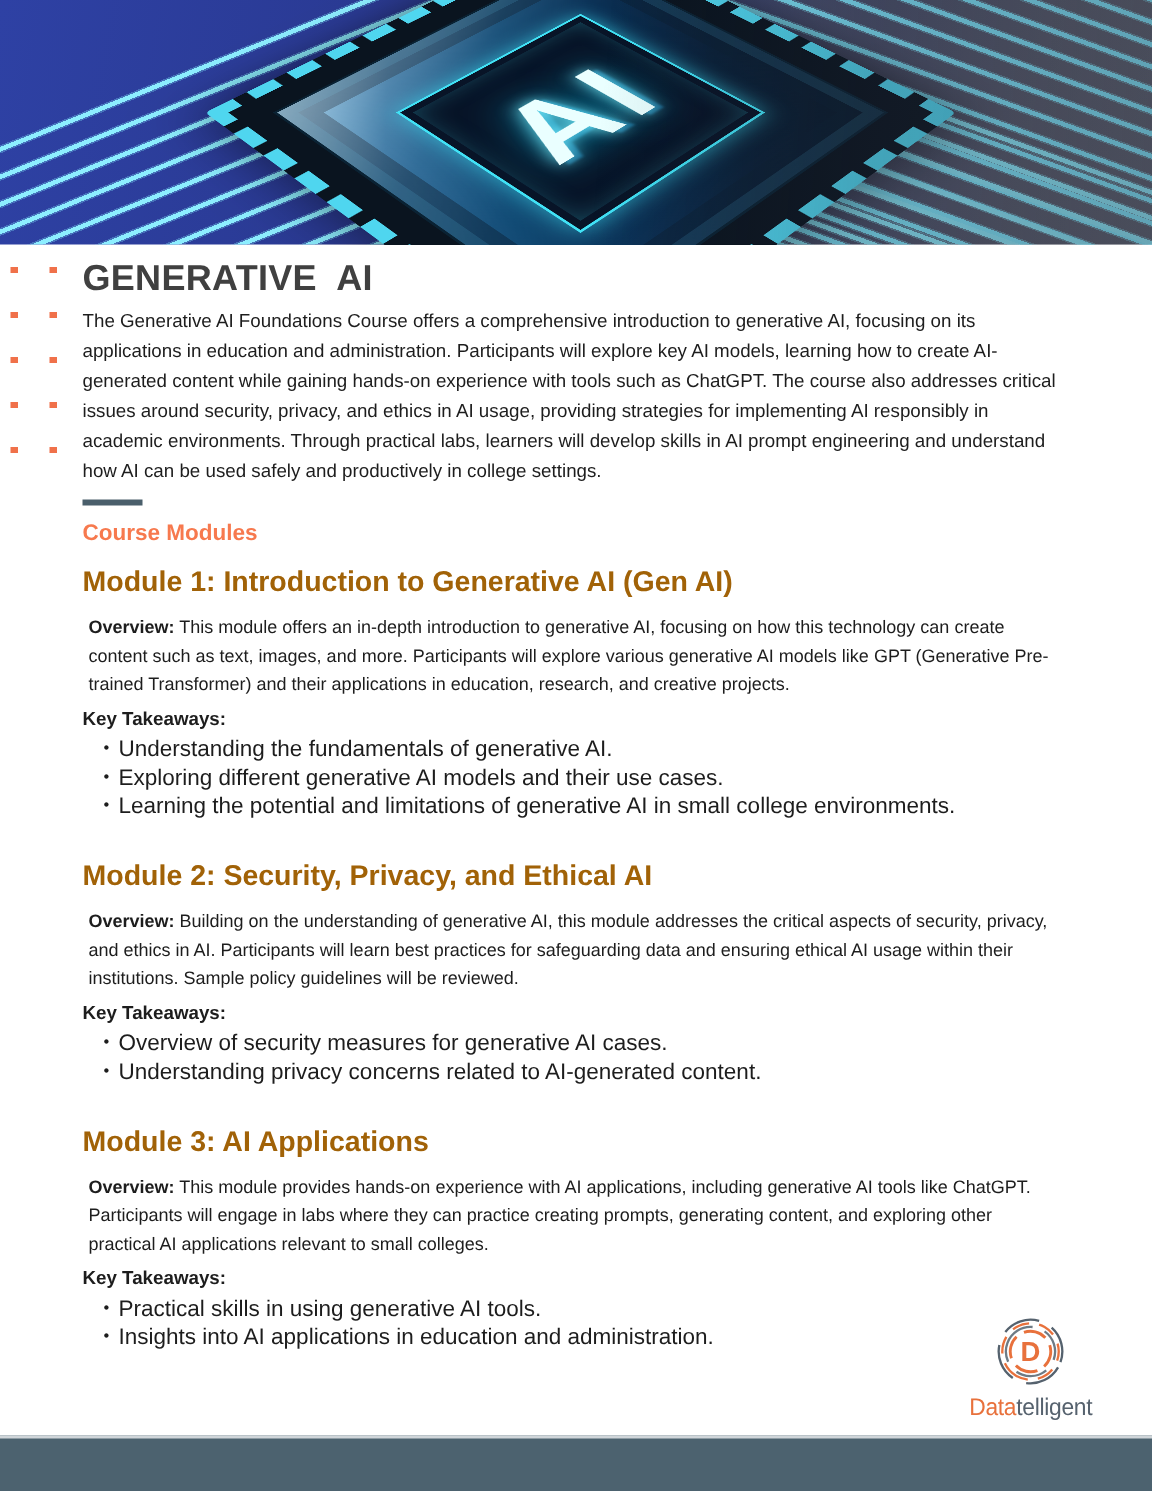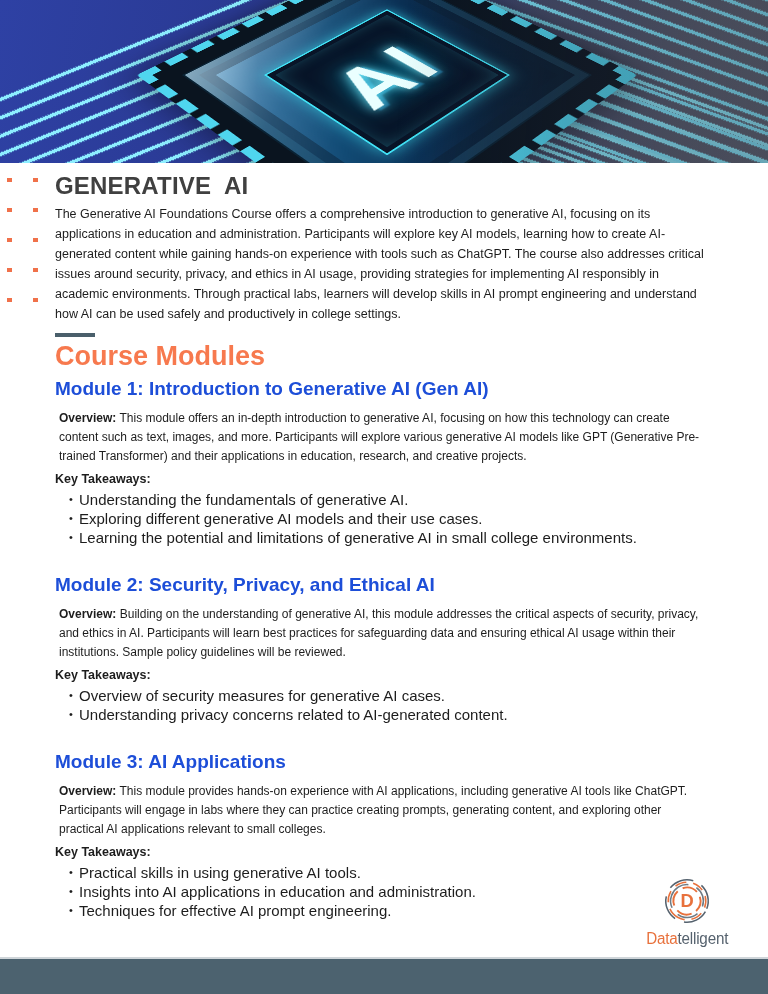--- a/index.html
+++ b/index.html
@@ -73,24 +73,24 @@
     display:grid; grid-template-columns:5px 5px; column-gap:21px; row-gap:26px;
   }
   .deco span { width:5px; height:4px; background:#F0714A; }
 
   
   .content { padding:0 56px 0 55px; }
   .doc-title { margin:8px 0 2px; font-size:24px; line-height:29px; font-weight:bold; color:#404040; letter-spacing:.2px; }
   .doc-title div { white-space:pre; }
   .intro { margin:4px 0 0; font-size:12.5px; line-height:20px; }
   .divider { width:40px; height:4px; background:#4A5F6B; margin:9px 0 0; border:none; }
-  .cm-heading { margin:6px 0 8px; font-size:27px; line-height:26px; font-weight:bold; color:#F7794E; }
+  .cm-heading { margin:6px 0 8px; font-size:15px; line-height:26px; font-weight:bold; color:#F7794E; }
   .module { margin-top:0; }
   .module.gap { margin-top:26px; }
-  .module-title { margin:0 0 8px; font-size:19px; line-height:24px; font-weight:bold; color:#1d4ed8; }
+  .module-title { margin:0 0 8px; font-size:19px; line-height:24px; font-weight:bold; color:#a16207; }
   .body-text { margin:4px; font-size:12px; line-height:19px; }
   .body-text b { font-weight:bold; }
   .kt-label { margin:0; font-size:12.5px; line-height:19px; font-weight:bold; }
   ul.takeaways { list-style:none; margin:1px 0 0; padding:0 0 0 14px; }
   ul.takeaways li { position:relative; padding-left:10px; font-size:15px; line-height:19px; }
   ul.takeaways li::before { content:"\2022"; position:absolute; left:0; top:0; font-size:11px; line-height:19px; }
 
   
   .brand {
     position:absolute; right:16px; bottom:46px; width:130px;
@@ -170,21 +170,20 @@
       </ul>
     </section>
 
     <section class="module gap">
       <h3 class="module-title">Module 3: AI Applications</h3>
       <p class="body-text"><b>Overview:</b><span> This module provides hands-on experience with AI applications, including generative AI tools like ChatGPT. Participants will engage in labs where they can practice creating prompts, generating content, and exploring other practical AI applications relevant to small colleges.</span></p>
       <p class="kt-label">Key Takeaways:</p>
       <ul class="takeaways">
         <li>Practical skills in using generative AI tools.</li>
         <li>Insights into AI applications in education and administration.</li>
-        <li>Techniques for effective AI prompt engineering.</li>
       </ul>
     </section>
   </div>
 
   <div class="brand">
     <svg width="54" height="54" viewBox="0 0 56 56">
       <circle cx="28" cy="28" r="22" fill="none" stroke="#55626E" stroke-width="1.6" stroke-dasharray="26 10" transform="rotate(30 28 28)"></circle>
       <circle cx="28" cy="28" r="19.5" fill="none" stroke="#E8713C" stroke-width="1.6" stroke-dasharray="12 7" transform="rotate(120 28 28)"></circle>
       <circle cx="28" cy="28" r="17" fill="none" stroke="#6E7B85" stroke-width="1.6" stroke-dasharray="22 9" transform="rotate(200 28 28)"></circle>
       <circle cx="28" cy="28" r="14" fill="none" stroke="#E8713C" stroke-width="2" stroke-dasharray="16 6" transform="rotate(70 28 28)"></circle>

